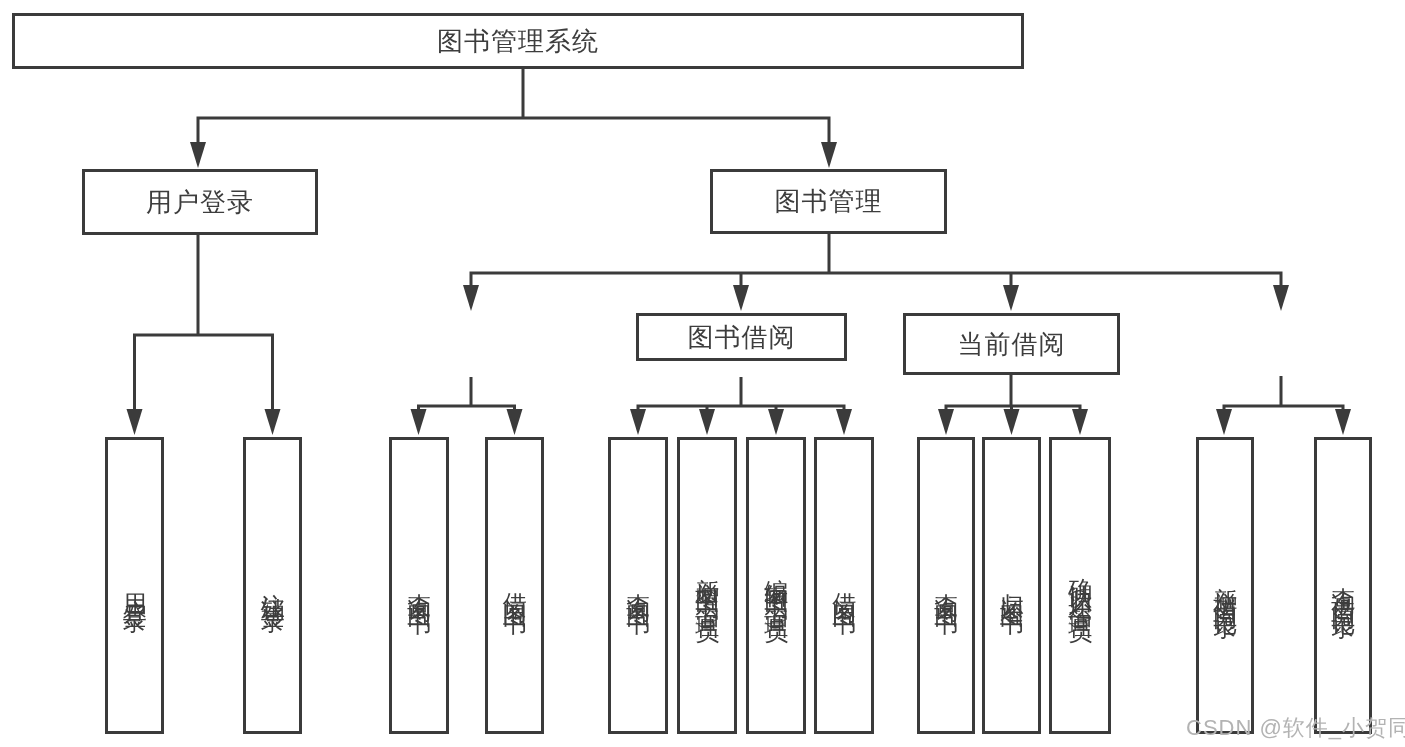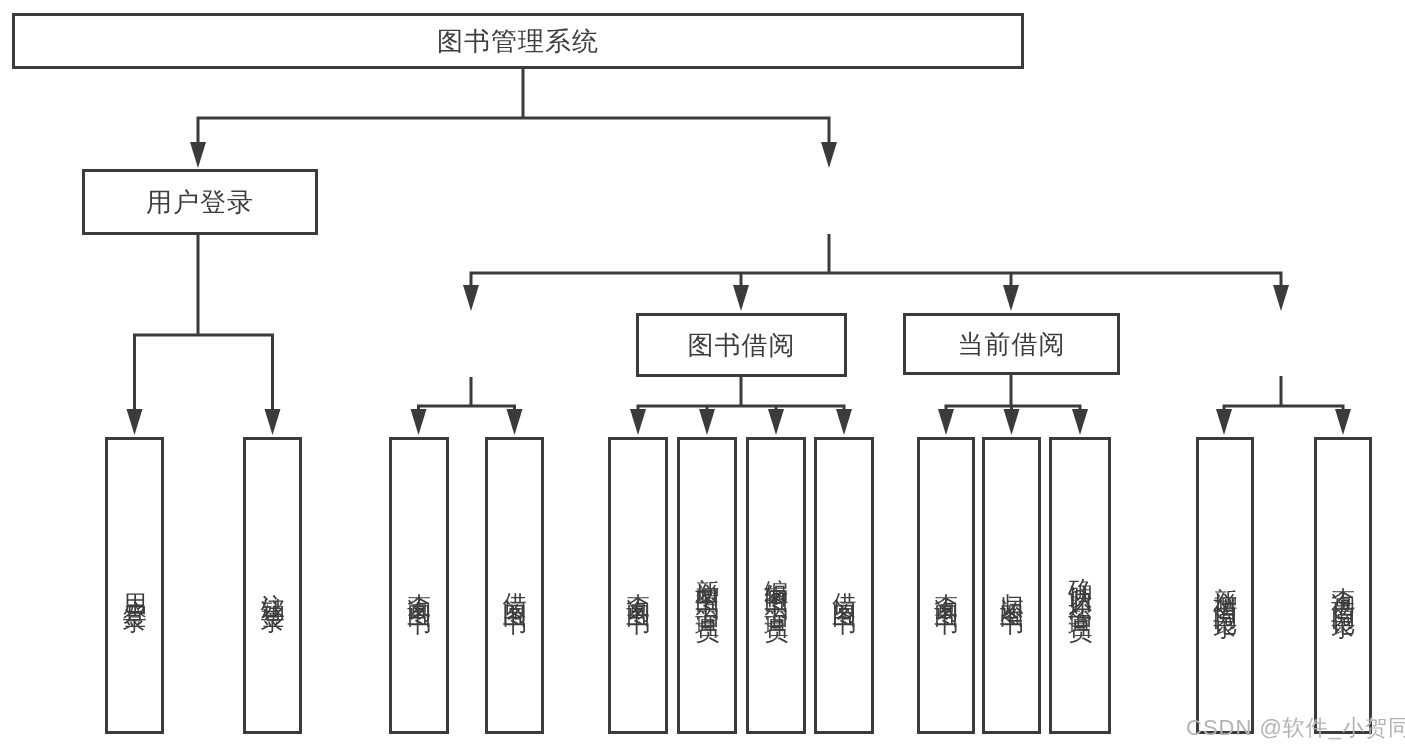--- a/index.html
+++ b/index.html
@@ -45,21 +45,21 @@
     font-size:22px;
     color:#b3b3b3;
     letter-spacing:1px;
     white-space:nowrap;
   }
   
   #n-root {left:12px;  top:13px;  width:1012px; height:56px;}
   #n-l2a  {left:82px;  top:169px; width:236px;  height:66px;}
   #n-l2b  {left:710px; top:169px; width:237px;  height:65px;}
   #n-l3a  {left:362px; top:313px; width:218px;  height:64px;}
-  #n-l3b  {left:636px; top:313px; width:211px;  height:64px;}
+  #n-l3b  {left:636px; top:313px; width:211px;  height:48px;}
   #n-l3c  {left:903px; top:313px; width:217px;  height:62px;text-align:center;}
   #n-l3d  {left:1173px;top:313px; width:219px;  height:63px;}
   #n-v1   {left:105px; top:437px; width:59px; height:297px;}
   #n-v2   {left:243px; top:437px; width:59px; height:297px;}
   #n-v3   {left:389px; top:437px; width:60px; height:297px;}
   #n-v4   {left:485px; top:437px; width:59px; height:297px;}
   #n-v5   {left:608px; top:437px; width:60px; height:297px;}
   #n-v6   {left:677px; top:437px; width:60px; height:297px;}
   #n-v7   {left:746px; top:437px; width:60px; height:297px;}
   #n-v8   {left:814px; top:437px; width:60px; height:297px;}
@@ -113,20 +113,21 @@
     <g>
       <path d="M1281 376V406 M1222.5 406H1344.5 M1224 406V416 M1343 406V416"></path>
       <polygon fill="#3b3b3b" stroke="none" points="1216,409 1232,409 1224,435"></polygon>
       <polygon fill="#3b3b3b" stroke="none" points="1335,409 1351,409 1343,435"></polygon>
     </g>
   </svg>
 
   <div class="node" id="n-root">图书管理系统</div>
 
   <div class="node" id="n-l2a">用户登录</div>
+  <div class="node" id="n-l2b">图书管理</div>
 
   <div class="node" id="n-l3b">图书借阅</div>
   <div class="node" id="n-l3c">当前借阅</div>
 
   <div class="vnode" id="n-v1">用户登录</div>
   <div class="vnode" id="n-v2">注销登录</div>
 
   <div class="vnode" id="n-v3">查询图书</div>
   <div class="vnode" id="n-v4">借阅图书</div>
 

